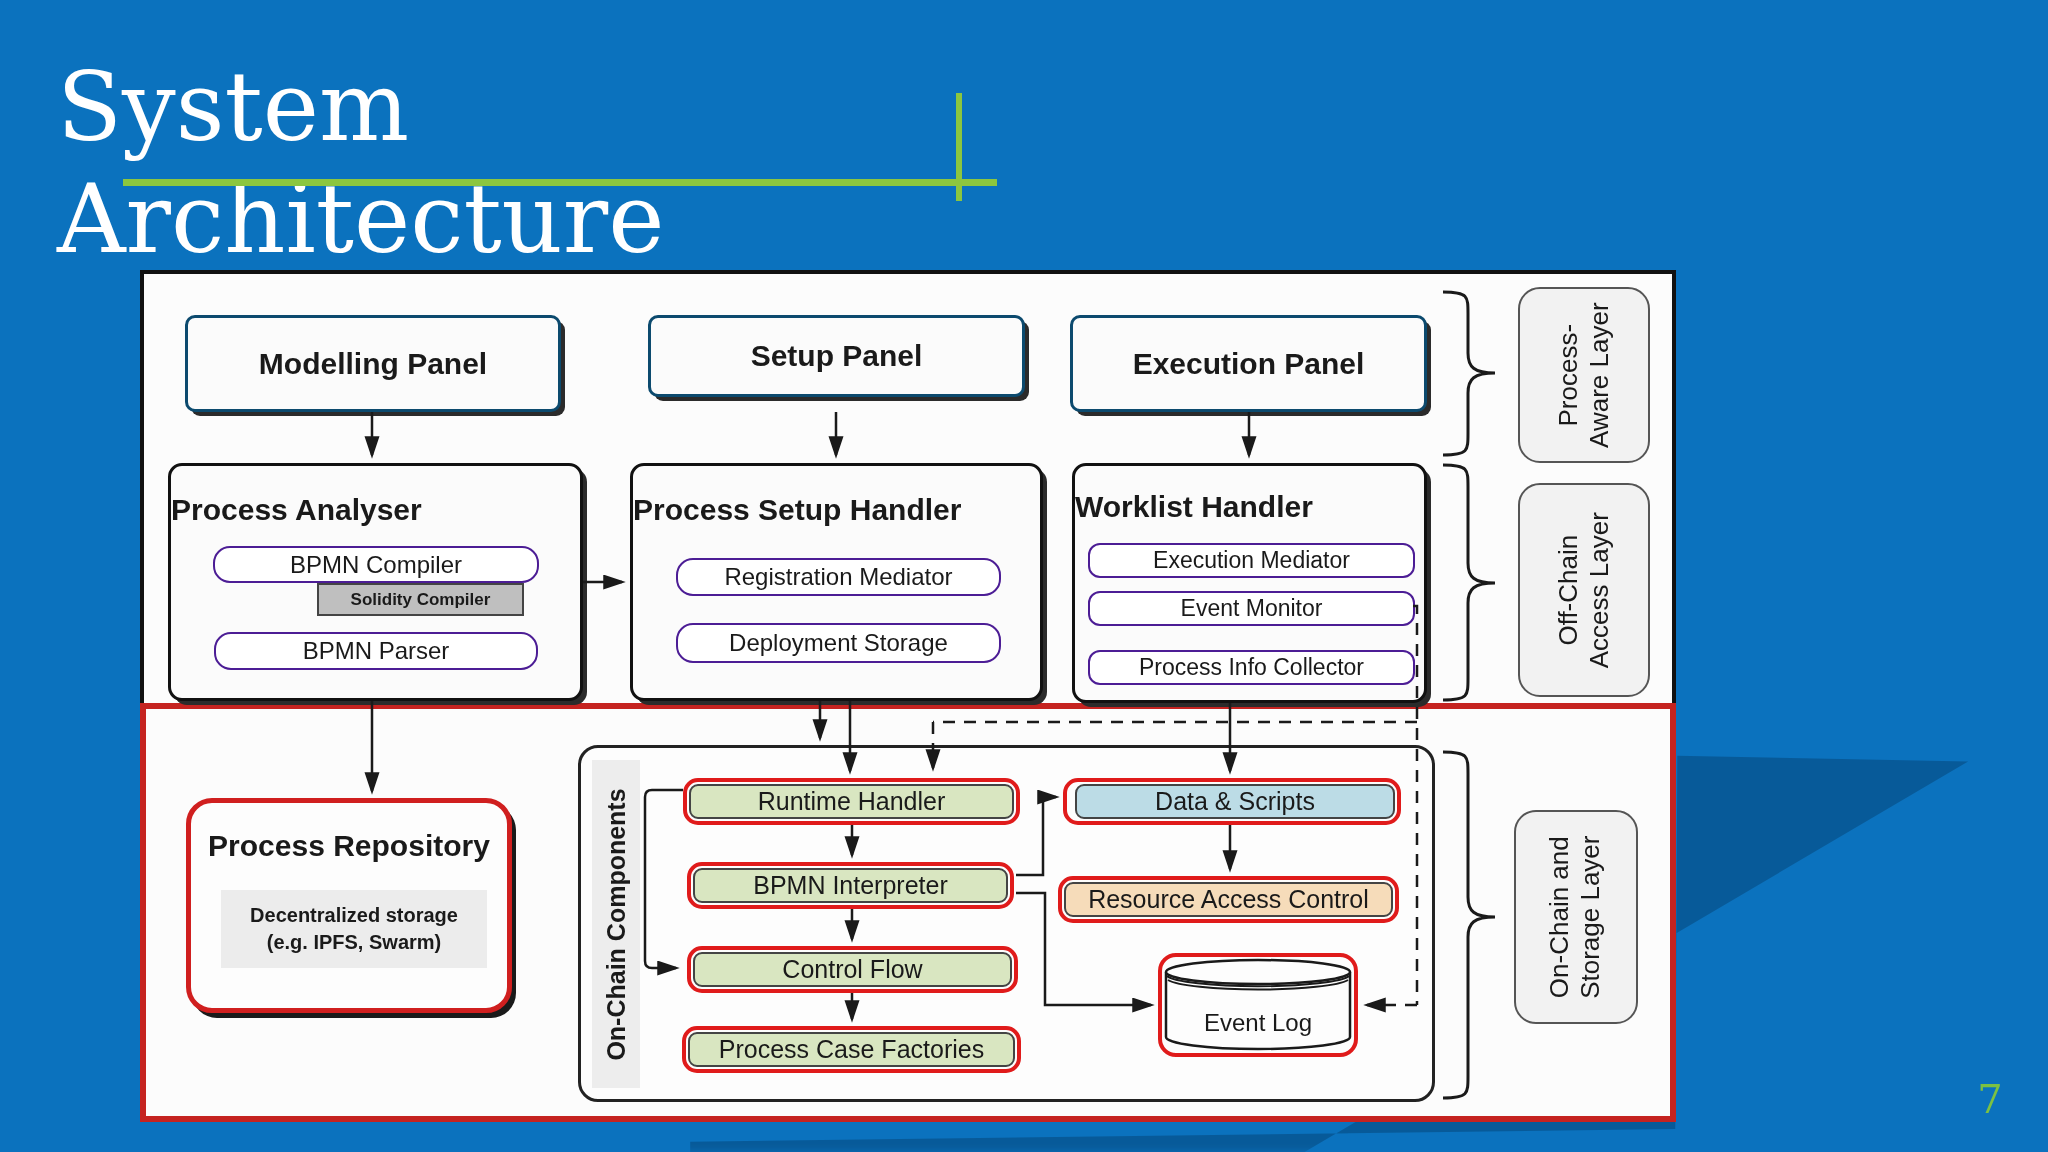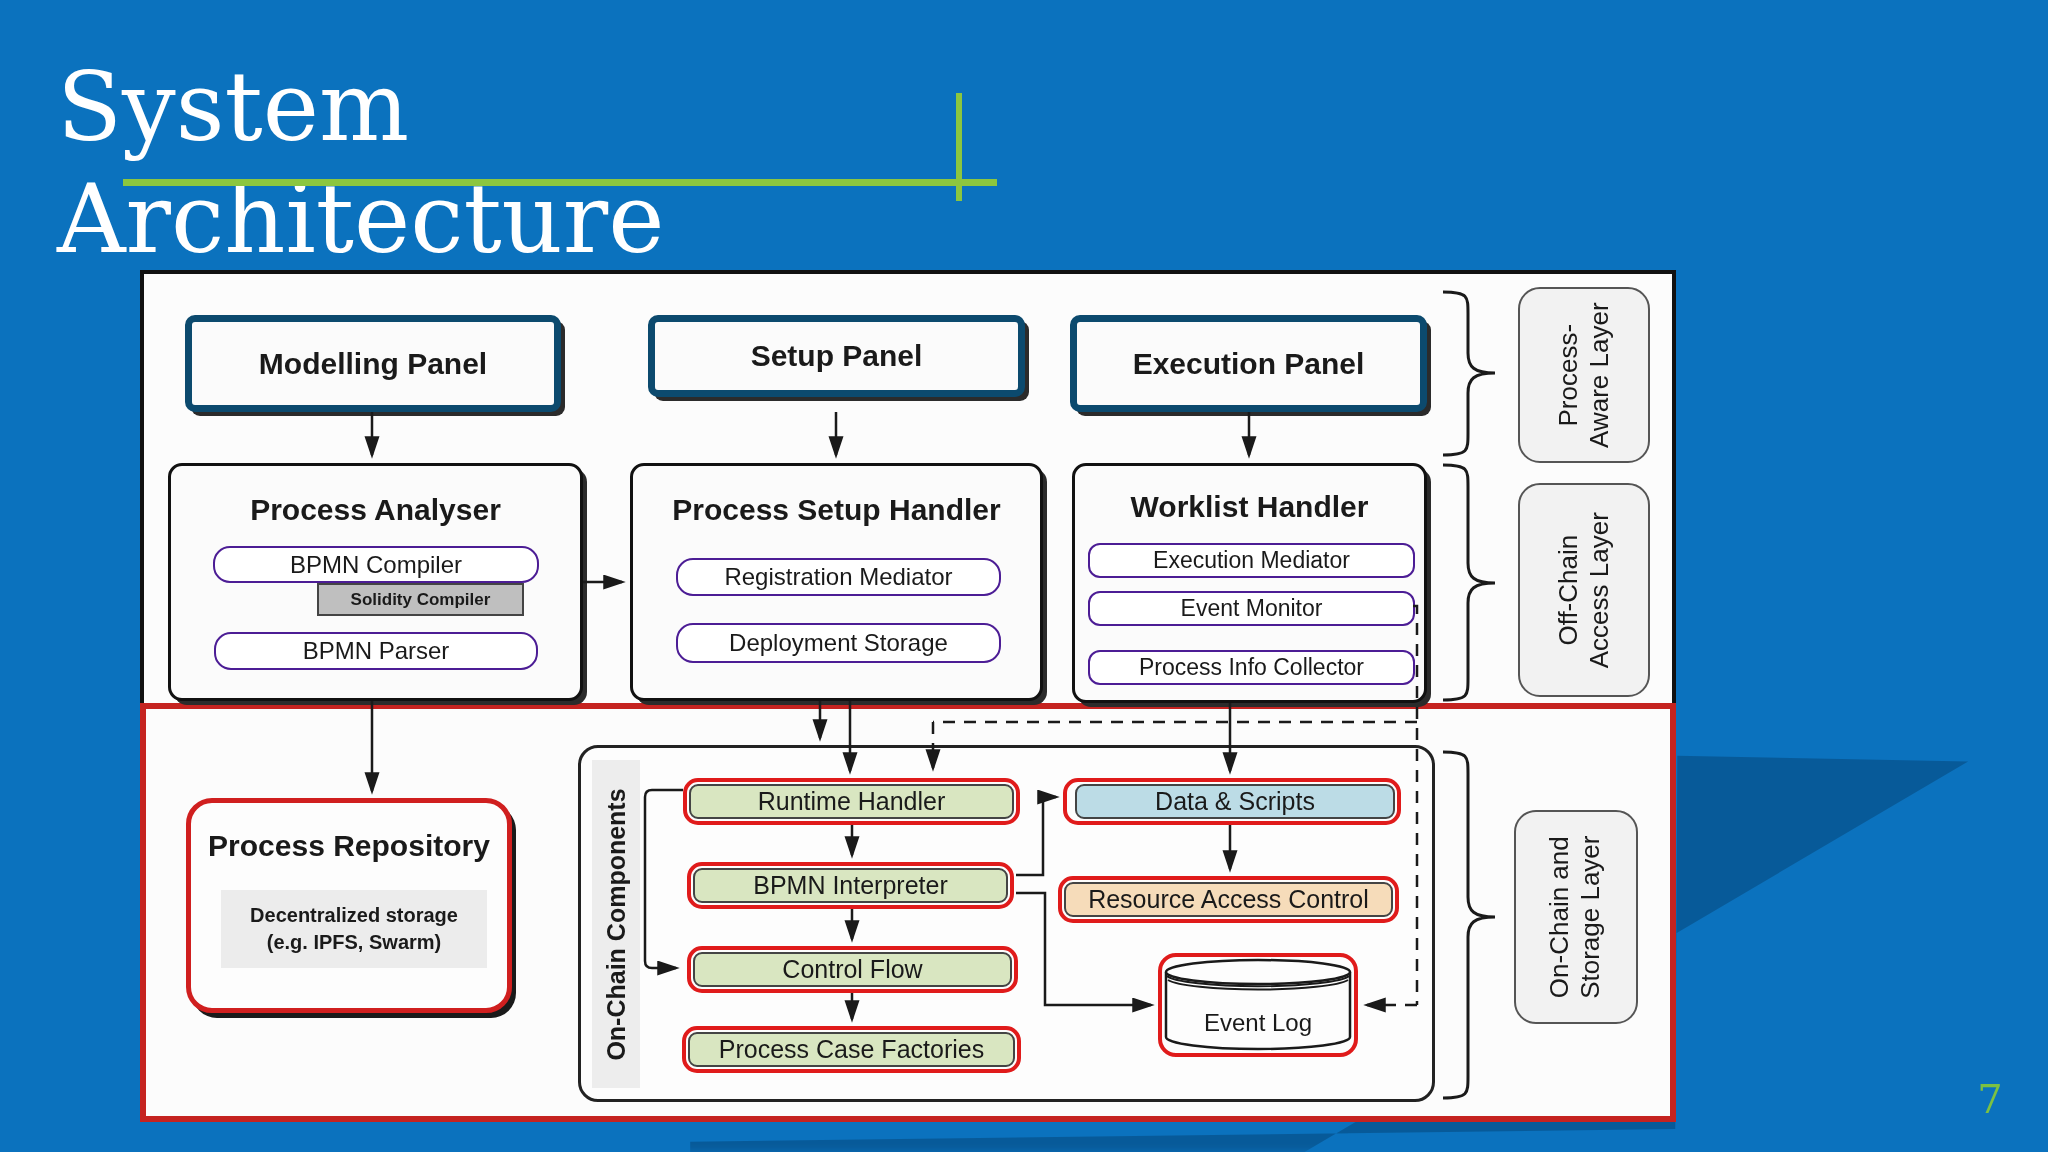--- a/index.html
+++ b/index.html
@@ -19,26 +19,26 @@
   .green-rule{left:123px;top:179px;width:874px;height:7px;background:#8cc63f;}
   .green-tick{left:956px;top:93px;width:6px;height:108px;background:#8cc63f;}
   .page-num{left:1960px;top:1076px;width:60px;text-align:center;color:#7cc142;
     font-family:"DejaVu Serif",serif;font-size:40px;}
 
   
   .frame-main{left:140px;top:270px;width:1536px;height:852px;background:#fcfcfc;border:4px solid #111;}
   .frame-red{left:140px;top:703px;width:1536px;height:419px;background:#fcfcfc;border:6px solid #c52320;}
 
   
-  .panel{border:7px solid #0c4a6e;border-radius:10px;background:#fbfbfb;
+  .panel{border:3px solid #0c4a6e;border-radius:10px;background:#fbfbfb;
     box-shadow:5px 5px 0 -1px #2b2b2b;display:flex;align-items:center;justify-content:center;
     font-weight:bold;font-size:30px;}
   .section{border:3px solid #111;border-radius:14px;background:#fbfbfb;
     box-shadow:5px 5px 0 -1px #2b2b2b;}
-  .section-title{position:absolute;left:0;right:0;text-align:center;font-weight:bold;font-size:30px;}
+  .section-title{position:absolute;left:0;right:0;font-weight:bold;font-size:30px;}
   .pill{border:2px solid #4c1d95;border-radius:17px;background:#fff;display:flex;
     align-items:center;justify-content:center;font-size:24px;}
   .pill.sq{border-radius:12px;font-size:23px;}
   .graybox{background:#bfbfbf;border:2px solid #444;display:flex;align-items:center;
     justify-content:center;font-weight:bold;font-size:17px;}
 
   
   .gbox{border:4px solid #e01b1b;border-radius:15px;padding:2px;background:transparent;}
   .gbox .inner{width:100%;height:100%;box-sizing:border-box;border:2px solid #444;border-radius:9px;
     display:flex;align-items:center;justify-content:center;font-size:25px;background:#d9e6c1;}

